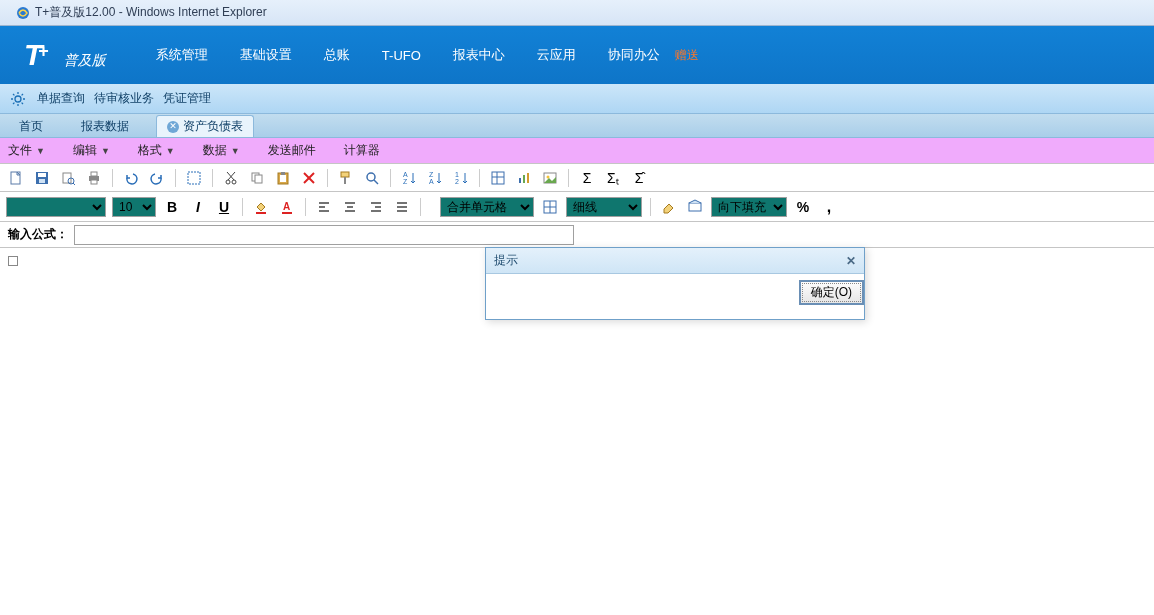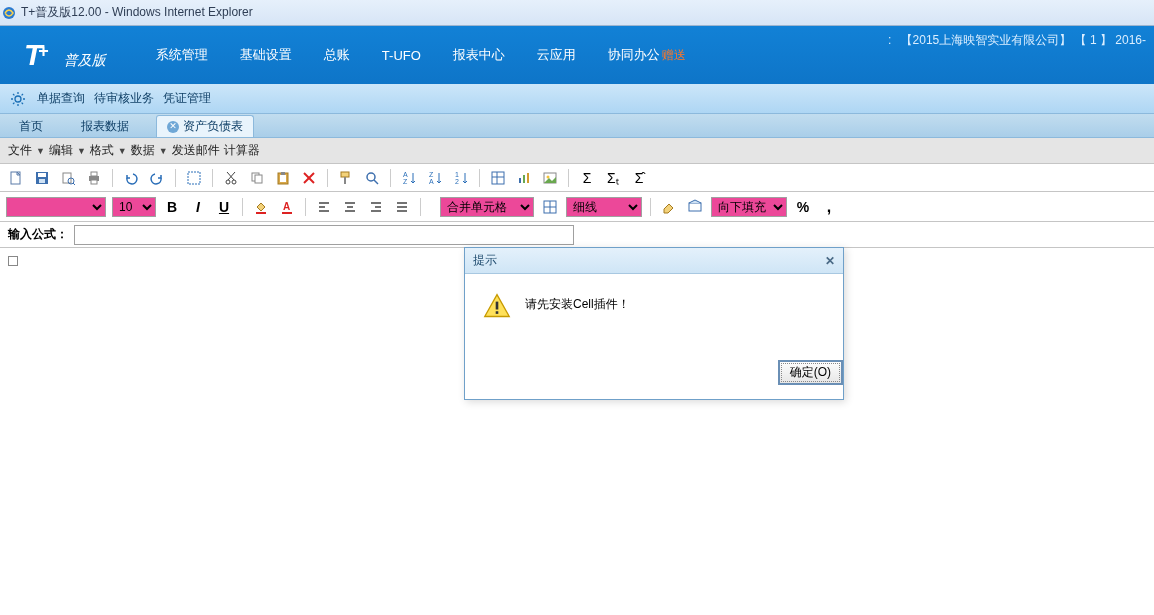--- a/index.html
+++ b/index.html
@@ -1,72 +1,72 @@
 <!DOCTYPE html>
 <html><head>
 <meta charset="utf-8">
 <style>
   * { box-sizing: border-box; }
   body { margin: 0; font-family: "Microsoft YaHei", SimSun, Arial, sans-serif; font-size: 12px; background: #fff; }
   
-  .titlebar { height: 26px; background: linear-gradient(to bottom, #e6f0fb, #d7e5f6); border-bottom: 1px solid #9db5cf; display: flex; align-items: center; padding: 0 1px; }
+  .titlebar { height: 26px; background: linear-gradient(to bottom, #e6f0fb, #d7e5f6); border-bottom: 1px solid #9db5cf; display: flex; align-items: center; padding: 0 15px; }
   .titlebar .ie-icon { width: 16px; height: 16px; margin-right: 4px; position: relative; }
   .titlebar .ie-icon svg { width: 16px; height: 16px; }
   .titlebar .title-text { color: #2f3e55; font-size: 12px; }
   
   .header { height: 58px; background: linear-gradient(to bottom, #1281d6, #0e75c8); display: flex; align-items: center; color: #fff; position: relative; }
   .logo-block { display: flex; align-items: baseline; margin-left: 24px; margin-right: 50px; }
   .logo-t { font-size: 30px; font-weight: bold; font-style: italic; letter-spacing: -2px; }
   .logo-plus { font-size: 18px; font-weight: bold; margin-left: -2px; position: relative; top: -8px; }
   .logo-edition { font-size: 14px; margin-left: 15px; font-style: italic; }
   .top-nav { display: flex; gap: 32px; align-items: center; }
   .top-nav .nav-item { color: #fff; cursor: pointer; font-size: 13px; }
-  .coupon { color: #ff7626; font-size: 12px; margin-left: 2px; }
+  .coupon { color: #ff7626; font-size: 12px; margin-left: 15px; }
   .header-right { position: absolute; right: 8px; top: 6px; font-size: 12px; color: #dbeeff; }
   .header-right .dot { color: #dbeeff; margin-right: 6px; }
   
   .subbar { height: 30px; background: linear-gradient(to bottom, #cce6f9, #aed6f4); border-bottom: 1px solid #8cb9dc; display: flex; align-items: center; padding: 0 8px; gap: 9px; }
   .gear-icon { width: 16px; height: 16px; color: #1b6fb5; }
   .subbar-item { color: #0f3f66; cursor: pointer; }
   
   .tabbar { height: 24px; background: linear-gradient(to bottom, #c2ddef, #a9cee9); border-bottom: 1px solid #8cb9dc; display: flex; align-items: flex-end; padding: 0 8px; gap: 16px; }
   .tab { height: 22px; display: flex; align-items: center; padding: 0 10px; border: 1px solid transparent; border-bottom: none; border-radius: 3px 3px 0 0; color: #0f3f66; cursor: pointer; font-size: 12px; }
   .tab.active { background: #e9f4fc; border-color: #8cb9dc; }
   .tab .x-icon { width: 12px; height: 12px; margin-right: 4px; border-radius: 50%; background: #6fa7d6; display: inline-flex; align-items: center; justify-content: center; color: #fff; font-size: 9px; line-height: 1; }
   
-  .menubar { height: 26px; border-bottom: 1px solid #c5c5c5; display: flex; align-items: center; padding: 0 8px; gap: 4px; background: #e5e5e5; }
+  .menubar { height: 26px; border-bottom: 1px solid #c5c5c5; display: flex; align-items: center; padding: 0 8px; gap: 28px; background: #f0abfc; }
   .menu-item { display: flex; align-items: center; cursor: pointer; color: #222; }
   .menu-item .caret { margin-left: 4px; font-size: 9px; color: #444; }
   
   .toolbar { height: 28px; border-bottom: 1px solid #c5c5c5; display: flex; align-items: center; padding: 0 6px; gap: 6px; background: #fff; }
   .tbtn { width: 20px; height: 20px; display: inline-flex; align-items: center; justify-content: center; cursor: pointer; border-radius: 2px; }
   .tbtn svg { width: 16px; height: 16px; }
   .sep { width: 1px; height: 18px; background: #ccc; margin: 0 2px; }
   .toolbar2 { height: 30px; border-bottom: 1px solid #c5c5c5; display: flex; align-items: center; padding: 0 6px; gap: 6px; background: #fff; }
-  .combo { height: 20px; border: 1px solid #a0a0a0; background: #ec4899; font-size: 12px; padding: 0 2px; }
+  .combo { height: 20px; border: 1px solid #a0a0a0; background: #0f766e; font-size: 12px; padding: 0 2px; }
   .combo.font { width: 100px; }
   .combo.size { width: 44px; }
   .tbtn-text { font-size: 14px; }
   .tbtn-bold { font-weight: bold; }
   .tbtn-italic { font-style: italic; font-weight: bold; }
   .tbtn-underline { text-decoration: underline; font-weight: bold; }
   .wide-combo { width: 94px; margin-left: 11px; }
   .line-combo { width: 76px; }
   .fill-combo { width: 76px; }
   .comma { font-size: 16px; font-weight: bold; }
   .percent { font-size: 14px; font-weight: bold; }
   
   .formula-row { height: 26px; border-bottom: 1px solid #c5c5c5; display: flex; align-items: center; padding: 0 8px; gap: 6px; background: #fff; }
   .formula-label { font-weight: bold; }
   .formula-input { flex: 0 0 500px; height: 20px; border: 1px solid #a0a0a0; padding: 0 4px; }
   
   .sheet { padding: 8px; background: #fff; }
   .sheet .cell-device-available { width: 10px; height: 10px; border: 1px solid #888; position: relative; }
   
-  .dialog { position: absolute; left: 464px; top: 247px; width: 380px; border: 1px solid #6fa0c9; background: #fff; box-shadow: 2px 2px 8px rgba(0,0,0,0.15); }
+  .dialog { position: absolute; left: 485px; top: 247px; width: 380px; border: 1px solid #6fa0c9; background: #fff; box-shadow: 2px 2px 8px rgba(0,0,0,0.15); }
   .dialog-title { height: 26px; background: linear-gradient(to bottom, #e4f1fb, #cfe5f6); border-bottom: 1px solid #a8c8e1; display: flex; align-items: center; justify-content: space-between; padding: 0 8px; color: #1f4b6e; font-size: 12px; }
   .dialog-close { cursor: pointer; font-weight: bold; color: #4a6a86; }
   .dialog-body { padding: 18px 16px 10px 18px; display: flex; align-items: flex-start; gap: 14px; min-height: 80px; }
   .warn-icon { width: 28px; height: 28px; }
   .dialog-msg { padding-top: 4px; }
   .dialog-btnrow { display: flex; justify-content: flex-end; padding: 6px 0 14px; }
   .dialog-btn { border: 2px solid #6a8fb5; background: linear-gradient(to bottom,#fdfdfd,#e6e6e6); padding: 2px 10px; cursor: pointer; font-size: 12px; outline: 1px dotted #888; outline-offset: -4px; }
 </style>
 </head>
 <body>
@@ -89,26 +89,20 @@
   </div>
   <div class="top-nav">
     <span class="nav-item">系统管理</span>
     <span class="nav-item">基础设置</span>
     <span class="nav-item">总账</span>
     <span class="nav-item">T-UFO</span>
     <span class="nav-item">报表中心</span>
     <span class="nav-item">云应用</span>
     <span><span class="nav-item" style="display:inline">协同办公</span><span class="coupon">赠送</span></span>
   </div>
-  <div class="header-right">
-    <span class="dot">:</span>
-    <span>【2015上海映智实业有限公司】</span>
-    <span>【 1 】</span>
-    <span>2016-</span>
-  </div>
 </div>
 
 <div class="subbar">
   <span class="tbtn">
     <svg viewBox="0 0 16 16" class="gear-icon">
         <circle cx="8" cy="8" r="3" fill="none" stroke="#1b6fb5" stroke-width="1.3"></circle>
         <g stroke="#1b6fb5" stroke-width="1.3">
           <line x1="8" y1="1" x2="8" y2="3"></line>
           <line x1="8" y1="13" x2="8" y2="15"></line>
           <line x1="1" y1="8" x2="3" y2="8"></line>
@@ -391,26 +385,16 @@
 
 <div class="sheet">
   <div class="cell-device-available"></div>
 </div>
 
 <div class="dialog">
   <div class="dialog-title">
     <span>提示</span>
     <span class="dialog-close">✕</span>
   </div>
-  <div class="dialog-body">
-    <span class="warn-icon">
-      <svg viewBox="0 0 32 32">
-          <path d="M16 3 L30 28 L2 28 Z" fill="#ffe15a" stroke="#c79a00" stroke-width="1.5"></path>
-          <rect x="14.5" y="11" width="3" height="9" fill="#333"></rect>
-          <rect x="14.5" y="22" width="3" height="3" fill="#333"></rect>
-        </svg>
-    </span>
-    <span class="dialog-msg">请先安装Cell插件！</span>
-  </div>
   <div class="dialog-btnrow">
     <button class="dialog-btn">确定(O)</button>
   </div>
 </div>
 
 </body></html>

